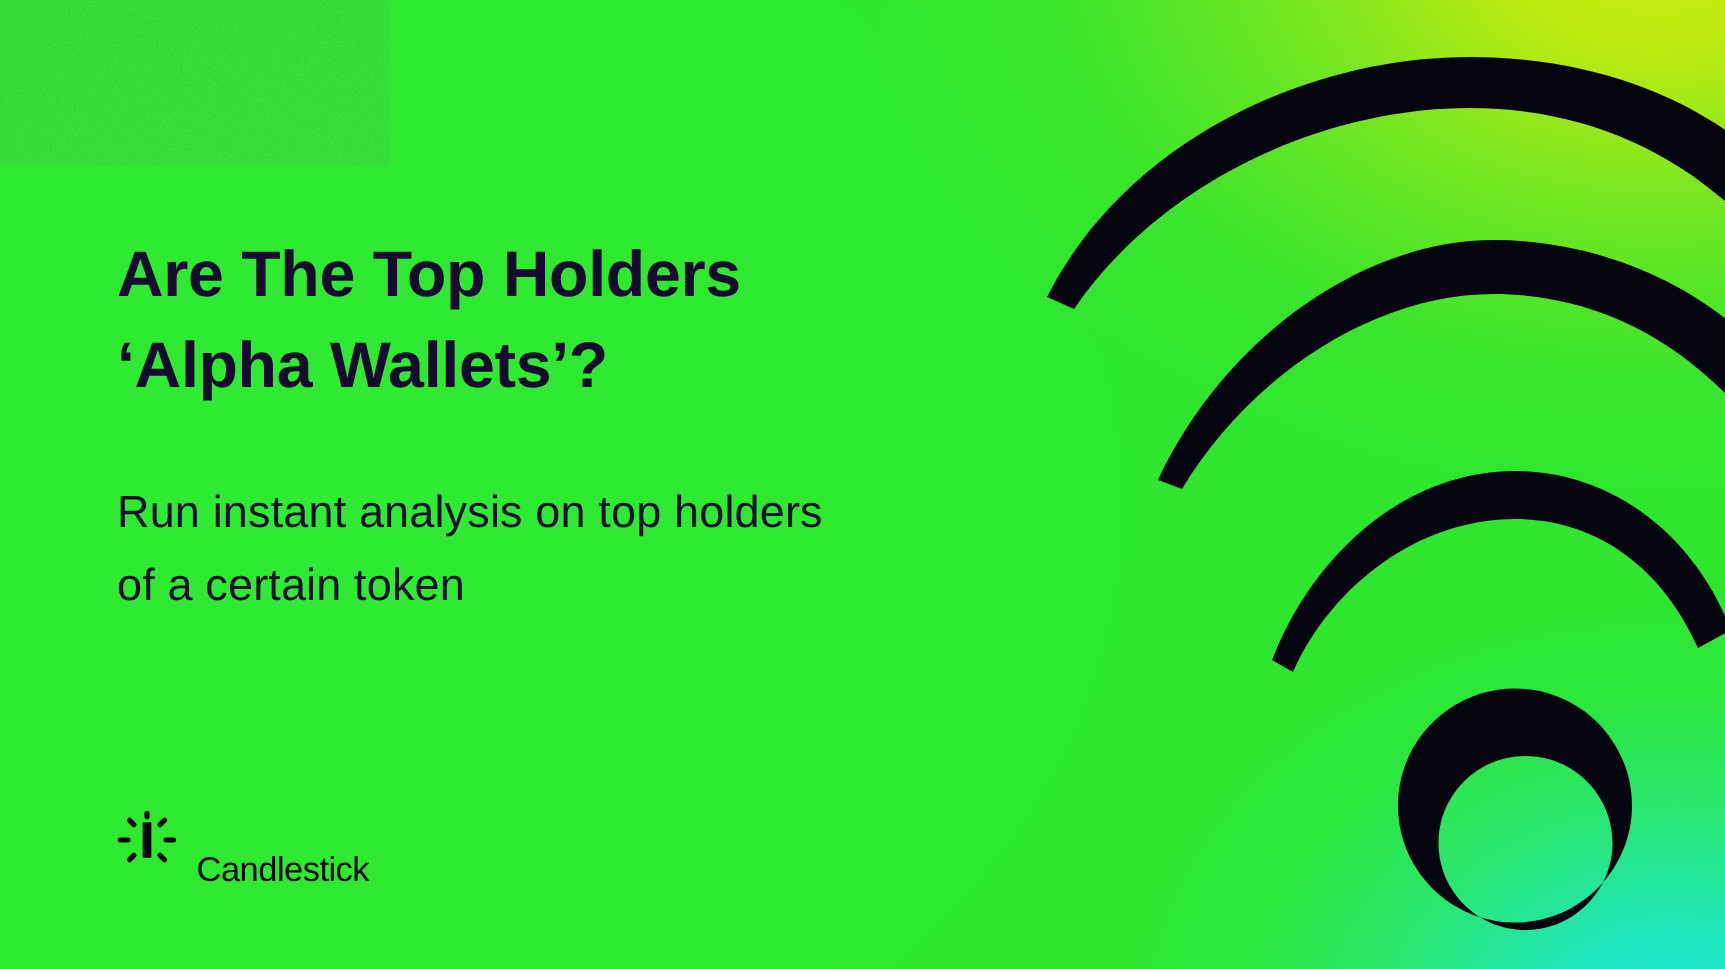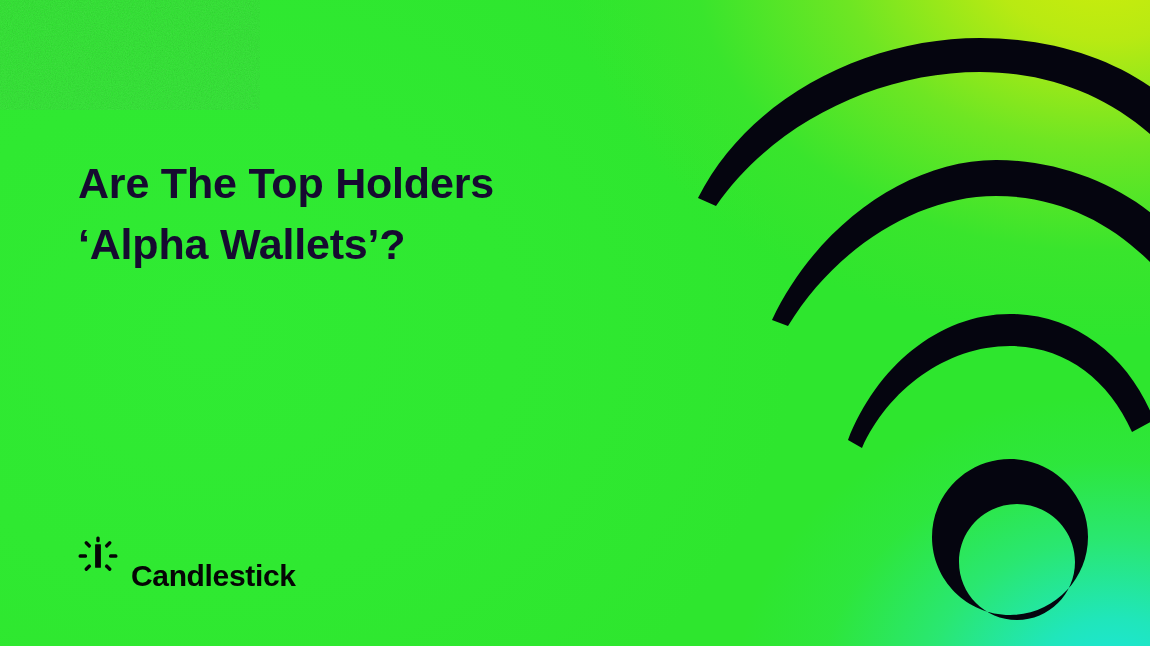--- a/index.html
+++ b/index.html
@@ -119,22 +119,22 @@
     align-items: center;
     gap: 13px;
   }
   .logo-mark {
     width: 40px;
     height: 40px;
     display: block;
     flex: none;
   }
   .logo-word {
-    font-size: 30px;
-    font-weight: 700;
+    font-size: 23px;
+    font-weight: 400;
     letter-spacing: -0.35px;
     color: #050505;
     line-height: 1;
     margin-top: 40px;
   }
 </style>
 </head>
 <body>
 
 <div id="banner">
@@ -207,20 +207,22 @@
         C 279 594, 305 620, 337 620
         C 369 620, 395 594, 395 562
         C 395 530, 369 504, 337 504
         Z"></path>
     </g>
   </svg>
 
   <div class="content">
     <h1 class="headline">Are The Top Holders
 ‘Alpha Wallets’?</h1>
+    <p class="subtitle">Run instant analysis on top holders
+of a certain token</p>
   </div>
 
   <div class="logo">
     <svg class="logo-mark" viewBox="0 0 40 40" xmlns="http://www.w3.org/2000/svg">
       <g fill="#050505">
 
         <rect x="17.1" y="8.2" width="5.8" height="23.6" rx="0.6"></rect>
 
         <rect x="18.3" y="0.6" width="3.4" height="5.6" rx="1.5"></rect>
         <rect x="0.6" y="18.3" width="8.4" height="3.4" rx="1.5"></rect>

